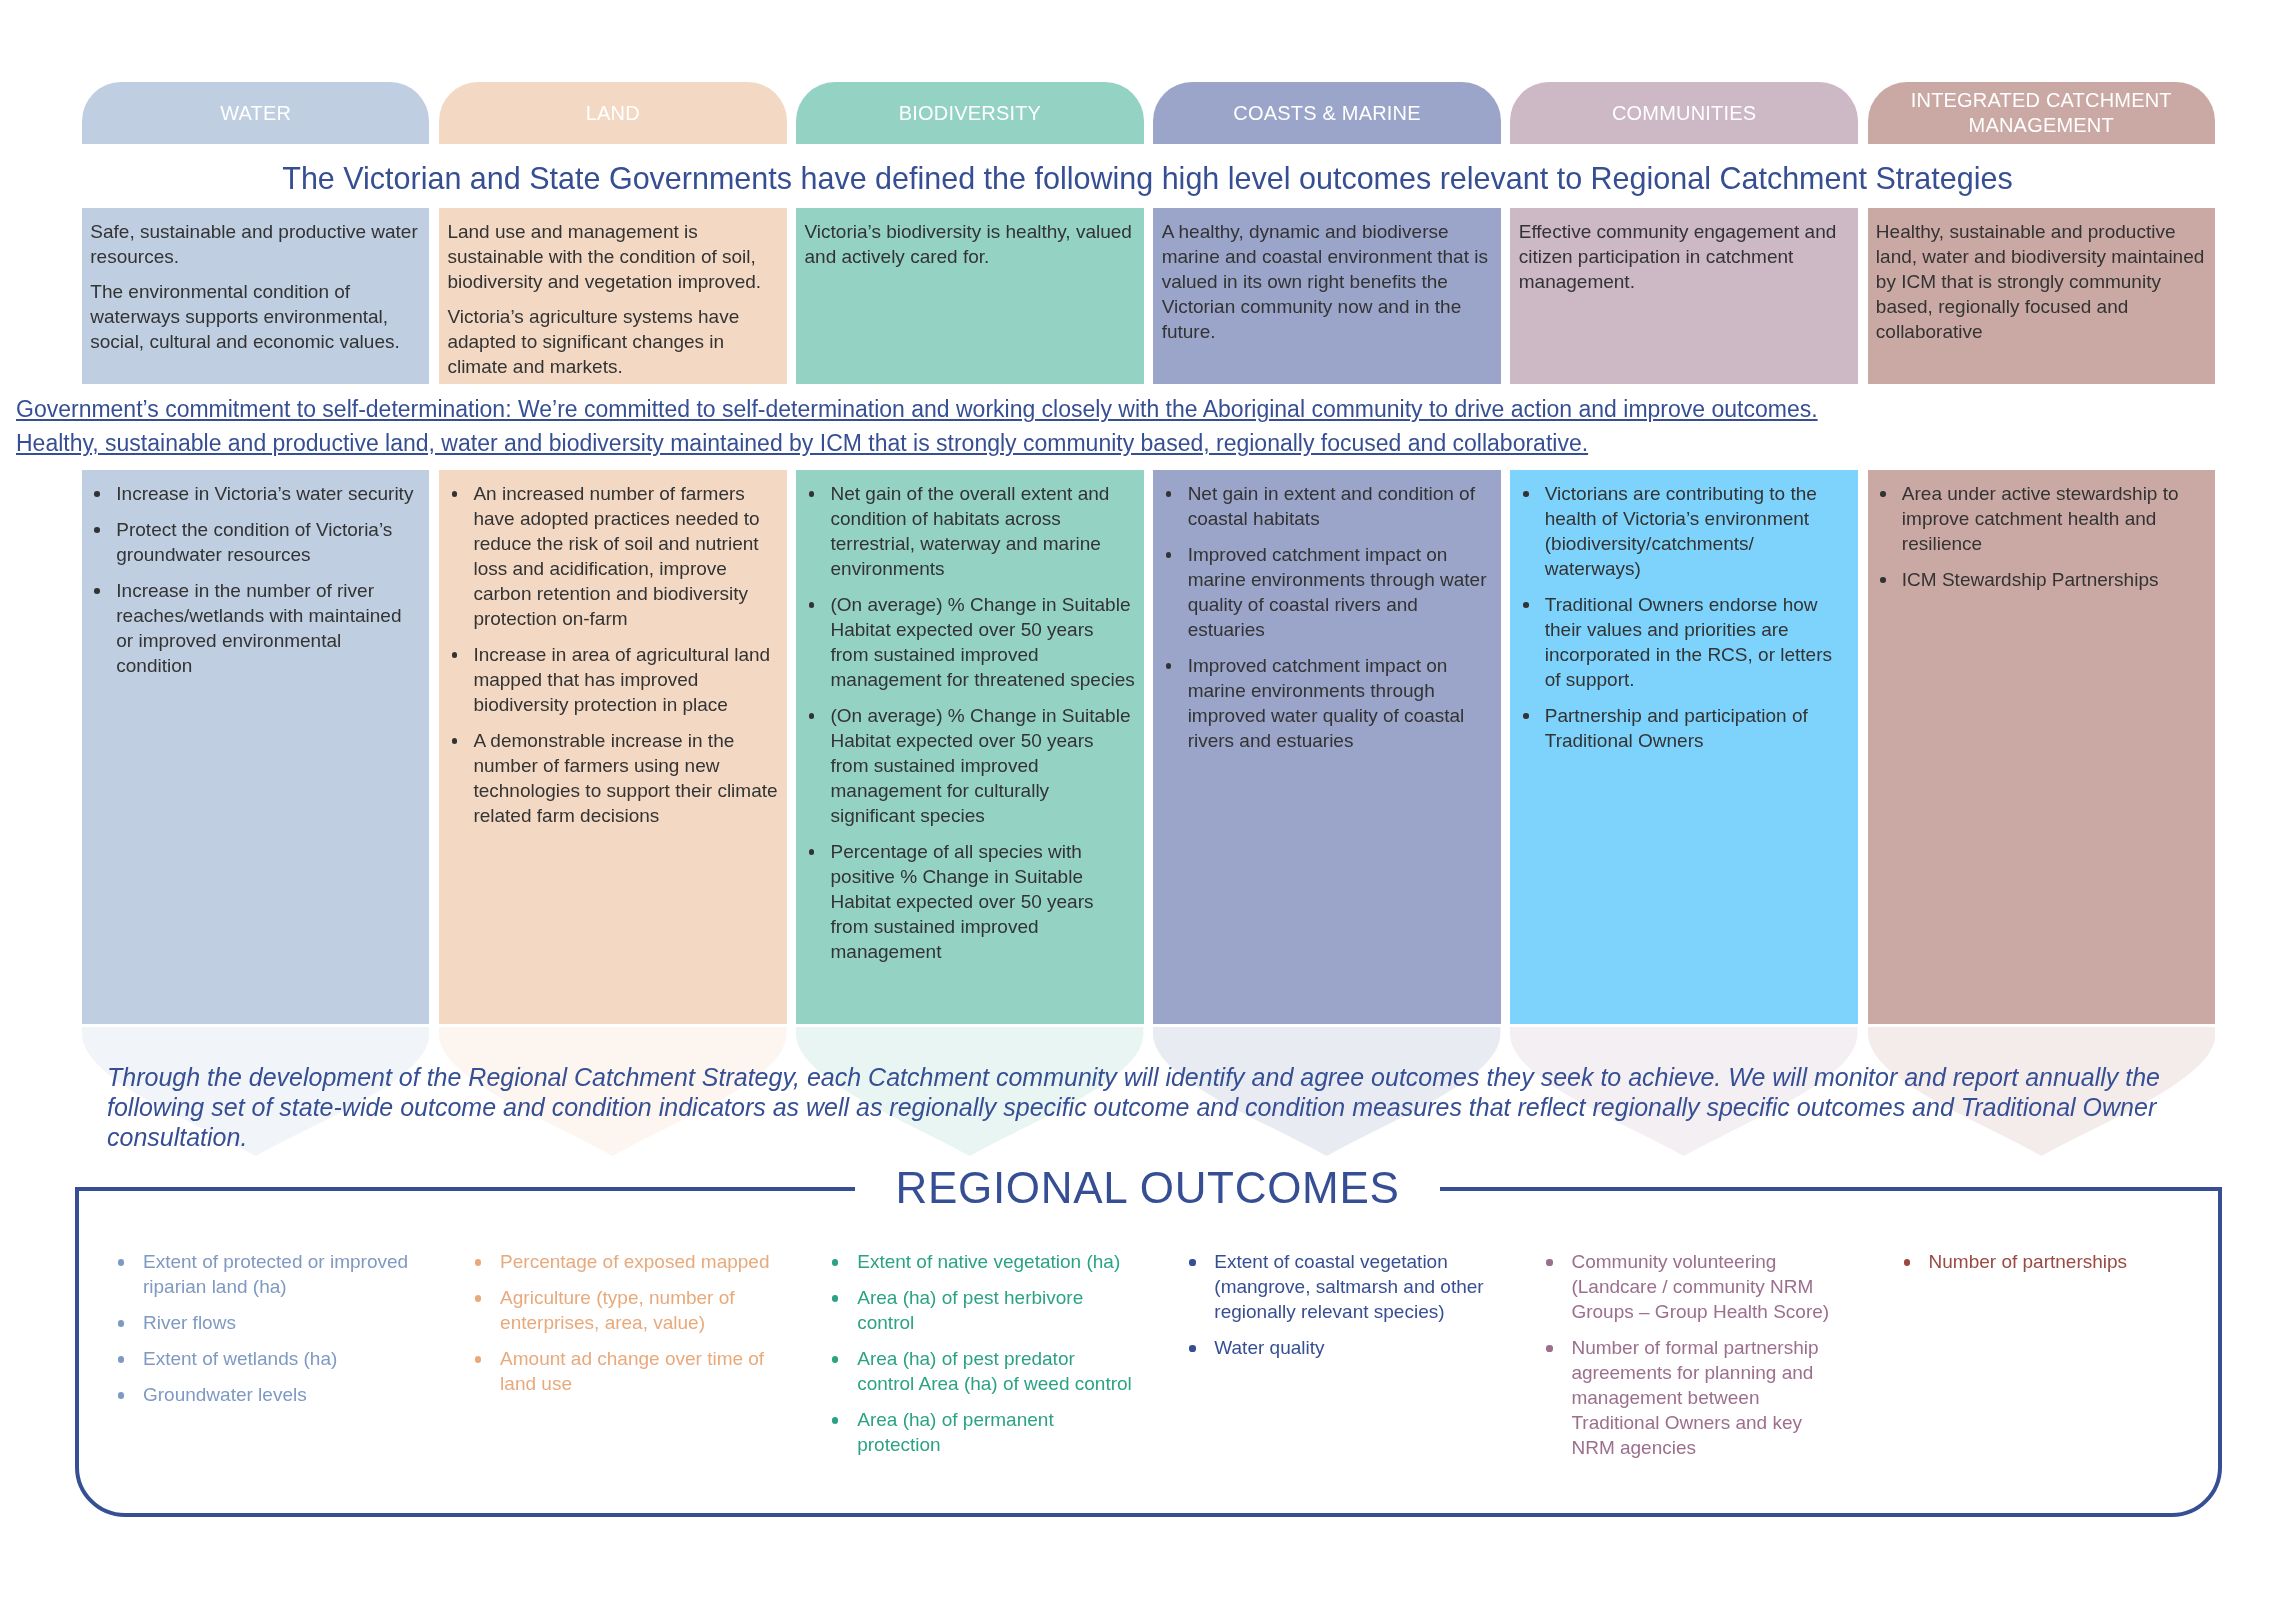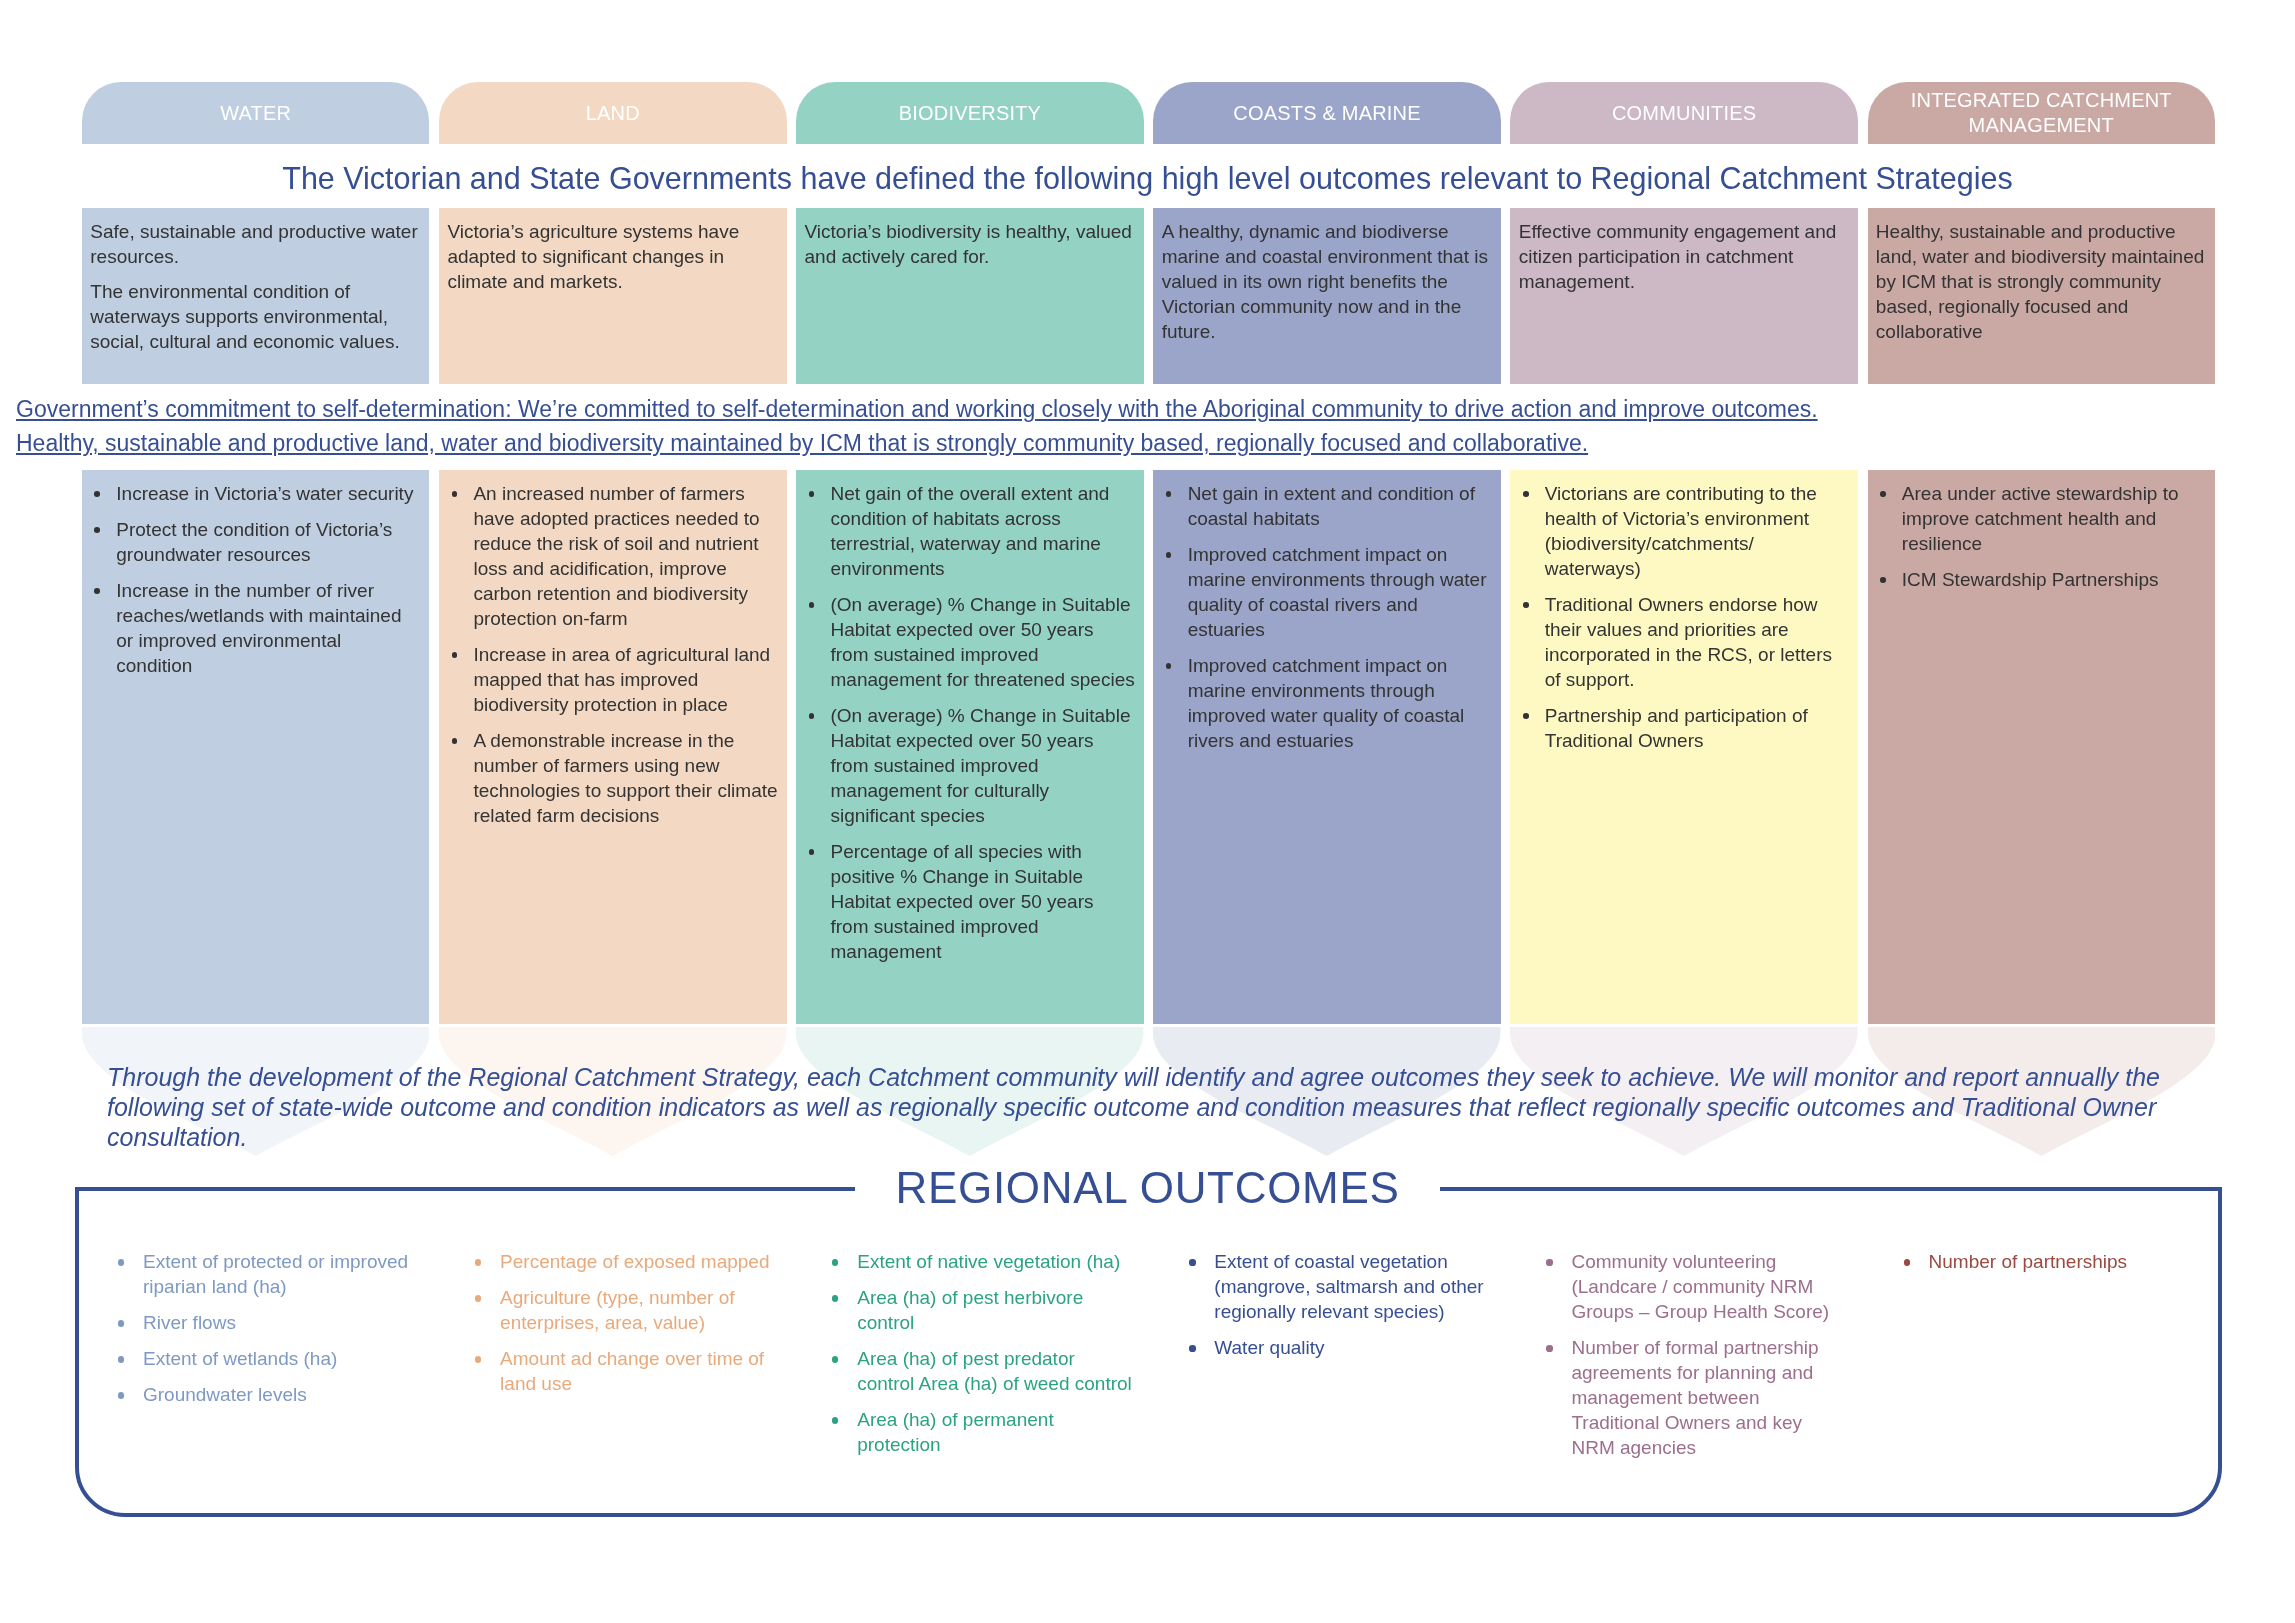--- a/index.html
+++ b/index.html
@@ -74,20 +74,21 @@
 </div>
 
 <div class="main-title">The Victorian and State Governments have defined the following high level outcomes relevant to Regional Catchment Strategies</div>
 
 <div class="cols outcomes">
   <div class="col outcome-box" style="background:#bfcee0">
     <p>Safe, sustainable and productive water resources.</p>
     <p>The environmental condition of waterways supports environmental, social, cultural and economic values.</p>
   </div>
   <div class="col outcome-box" style="background:#f3d9c3">
+    <p>Land use and management is sustainable with the condition of soil, biodiversity and vegetation improved.</p>
     <p>Victoria’s agriculture systems have adapted to significant changes in climate and markets.</p>
   </div>
   <div class="col outcome-box" style="background:#94d2c4">
     <p>Victoria’s biodiversity is healthy, valued and actively cared for.</p>
   </div>
   <div class="col outcome-box" style="background:#9ba5c9">
     <p>A healthy, dynamic and biodiverse marine and coastal environment that is valued in its own right benefits the Victorian community now and in the future.</p>
   </div>
   <div class="col outcome-box" style="background:#cdb8c6">
     <p>Effective community engagement and citizen participation in catchment management.</p>
@@ -123,21 +124,21 @@
       <li>Percentage of all species with positive % Change in Suitable Habitat expected over 50 years from sustained improved management</li>
     </ul>
   </div>
   <div class="col indicator-box" style="background:#9ba5c9">
     <ul>
       <li>Net gain in extent and condition of coastal habitats</li>
       <li>Improved catchment impact on marine environments through water quality of coastal rivers and estuaries</li>
       <li>Improved catchment impact on marine environments through improved water quality of coastal rivers and estuaries</li>
     </ul>
   </div>
-  <div class="col indicator-box" style="background:#fef9c3">
+  <div class="col indicator-box" style="background:#7dd3fc">
     <ul>
       <li>Victorians are contributing to the health of Victoria’s environment (biodiversity/catchments/ waterways)</li>
       <li>Traditional Owners endorse how their values and priorities are incorporated in the RCS, or letters of support.</li>
       <li>Partnership and participation of Traditional Owners</li>
     </ul>
   </div>
   <div class="col indicator-box" style="background:#caa9a5">
     <ul>
       <li>Area under active stewardship to improve catchment health and resilience</li>
       <li>ICM Stewardship Partnerships</li>

